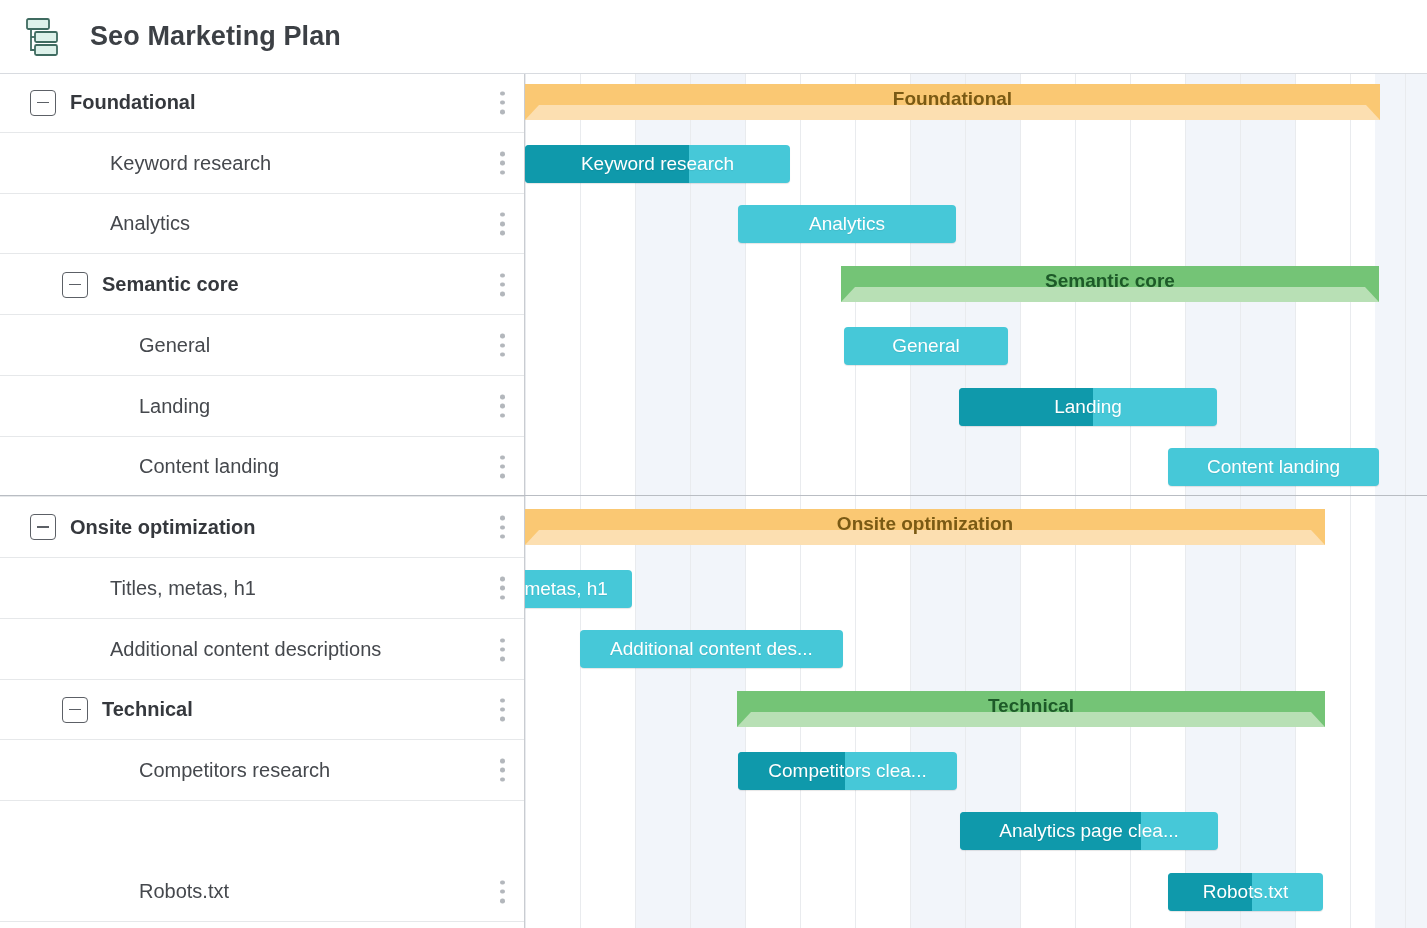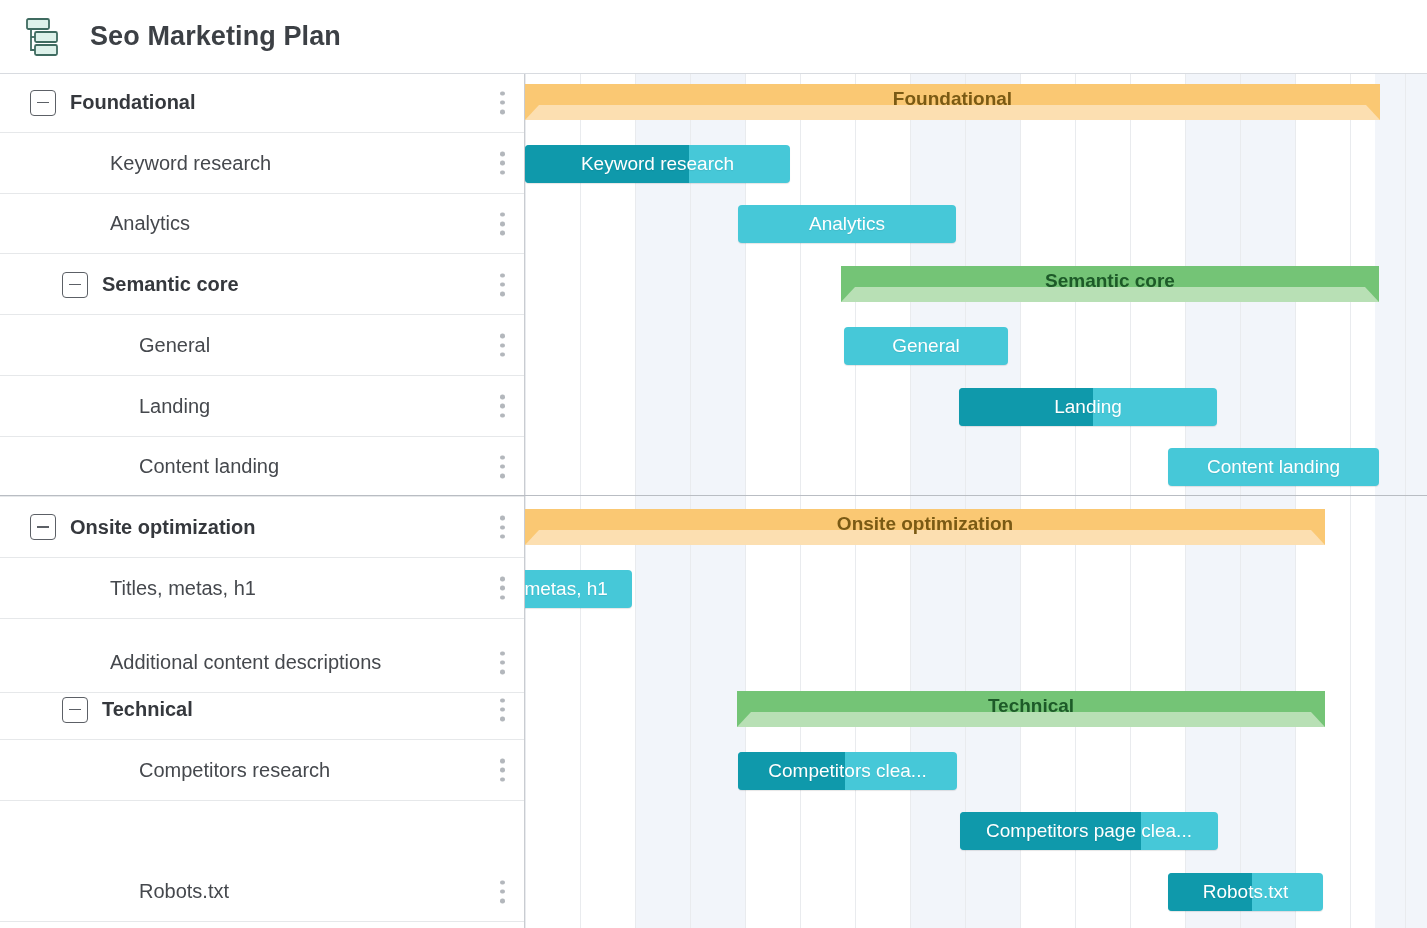--- a/index.html
+++ b/index.html
@@ -205,21 +205,21 @@
       </div>
       <div class="row" style="top: 484.6px;">
         <span style="width:110px"></span>
         <span class="row-label">Titles, metas, h1</span>
         <span class="dots">
           <span></span>
           <span></span>
           <span></span>
         </span>
       </div>
-      <div class="row" style="top: 559px;">
+      <div class="row" style="top: 546px;">
         <span style="width:110px"></span>
         <span class="row-label">Additional content descriptions</span>
         <span class="dots">
           <span></span>
           <span></span>
           <span></span>
         </span>
       </div>
       <div class="row summary-row" style="top: 606px;">
         <span style="width:62px"></span>
@@ -316,34 +316,38 @@
         <div class="summary-top" style="background:#fac873"></div>
         <div class="summary-tail" style="background:#fcdfb1;clip-path:polygon(0 0, 100% 0, 100% 100%, calc(100% - 14px) 100%, 14px 100%, 0 100%);"></div>
         <div class="summary-tail" style="background:#fac873;clip-path:polygon(0 0, 14px 0, 0 100%);"></div>
         <div class="summary-tail" style="background:#fac873;clip-path:polygon(calc(100% - 14px) 0, 100% 0, 100% 100%);"></div>
         <div class="summary-text" style="color:#7a5a14">Onsite optimization</div>
       </div>
       <div class="bar task-bar" style="left: -80px; width: 187px; top: 495.6px; background: rgb(70, 200, 216);">
         <div class="task-fill" style="width:0%;background:#0f99ab"></div>
         <span class="task-text">Titles, metas, h1</span>
       </div>
+      <div class="bar task-bar" style="left: 55px; width: 263px; top: 556.3px; background: rgb(70, 200, 216);">
+        <div class="task-fill" style="width:0%;background:#0f99ab"></div>
+        <span class="task-text">Additional content des...</span>
+      </div>
       <div class="bar summary-bar" style="left: 212px; width: 588px; top: 617px;">
         <div class="summary-top" style="background:#74c476"></div>
         <div class="summary-tail" style="background:#b8e0b5;clip-path:polygon(0 0, 100% 0, 100% 100%, calc(100% - 14px) 100%, 14px 100%, 0 100%);"></div>
         <div class="summary-tail" style="background:#74c476;clip-path:polygon(0 0, 14px 0, 0 100%);"></div>
         <div class="summary-tail" style="background:#74c476;clip-path:polygon(calc(100% - 14px) 0, 100% 0, 100% 100%);"></div>
         <div class="summary-text" style="color:#1d5a28">Technical</div>
       </div>
       <div class="bar task-bar" style="left: 213px; width: 219px; top: 677.7px; background: rgb(70, 200, 216);">
         <div class="task-fill" style="width:49%;background:#0f99ab"></div>
         <span class="task-text">Competitors clea...</span>
       </div>
       <div class="bar task-bar" style="left: 435px; width: 258px; top: 738.4px; background: rgb(70, 200, 216);">
         <div class="task-fill" style="width:70%;background:#0f99ab"></div>
-        <span class="task-text">Competitors page clea...</span>
+        <span class="task-text">Analytics page clea...</span>
       </div>
       <div class="bar task-bar" style="left: 643px; width: 155px; top: 799.1px; background: rgb(70, 200, 216);">
         <div class="task-fill" style="width:54%;background:#0f99ab"></div>
         <span class="task-text">Robots.txt</span>
       </div>
     </div>
 
   <div class="section-split" style="top:495px;"></div>
 </div>
 

